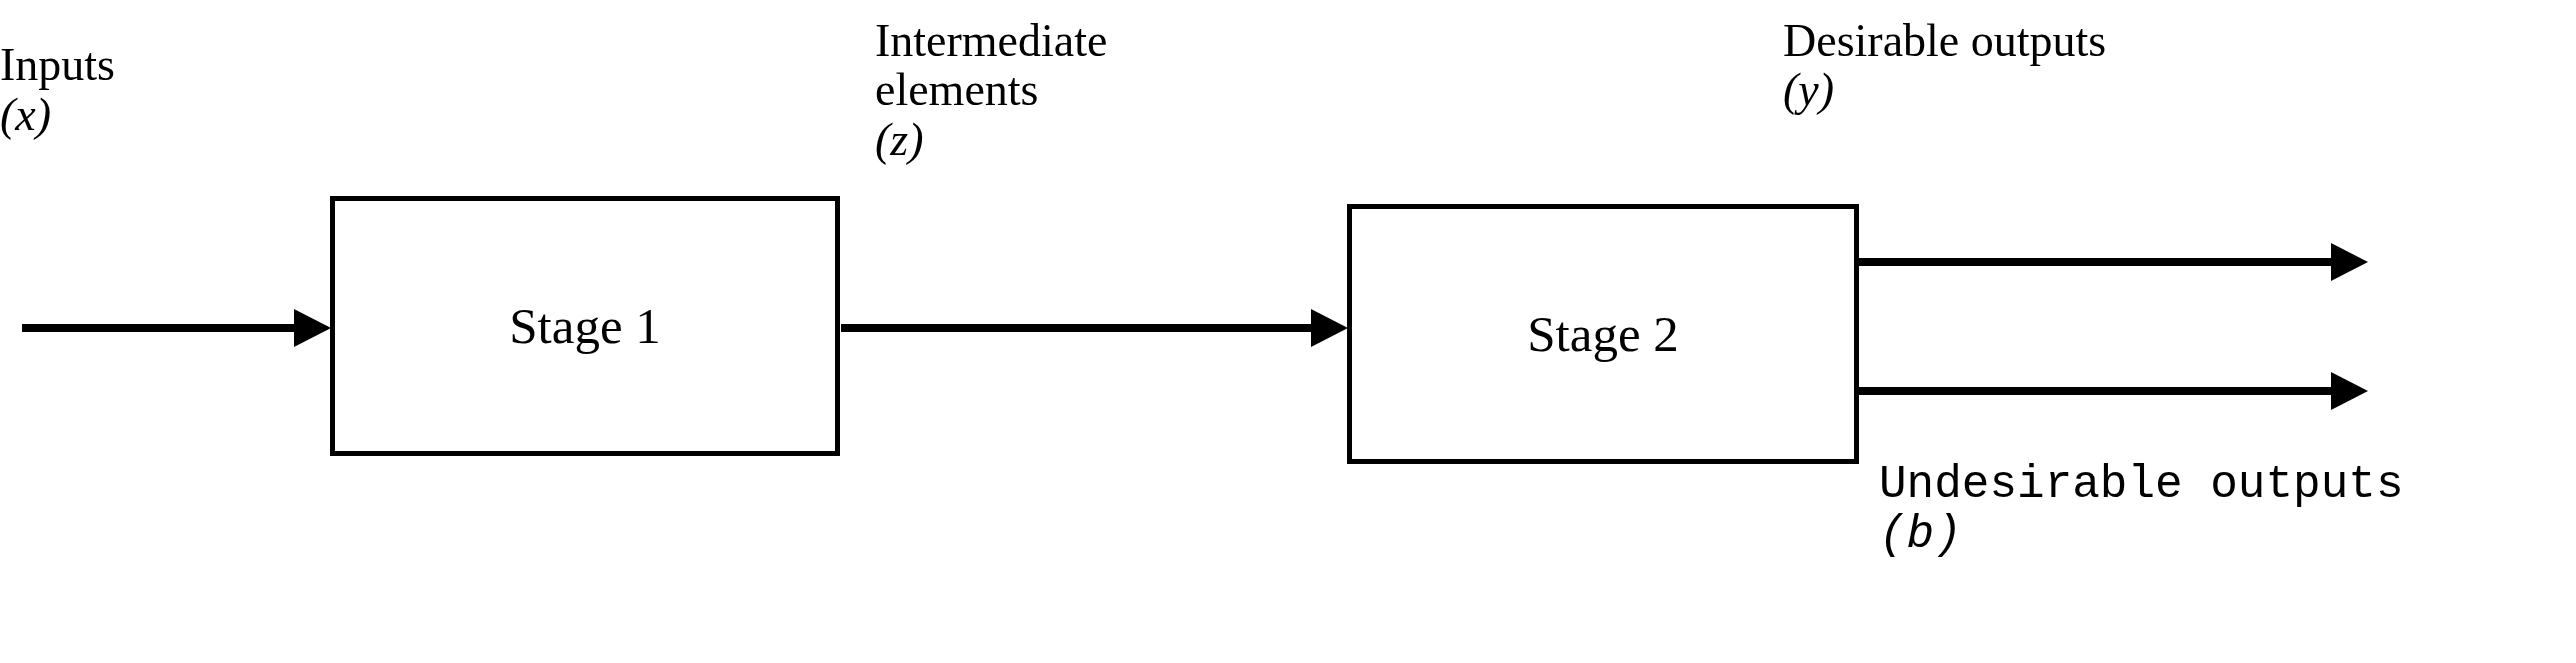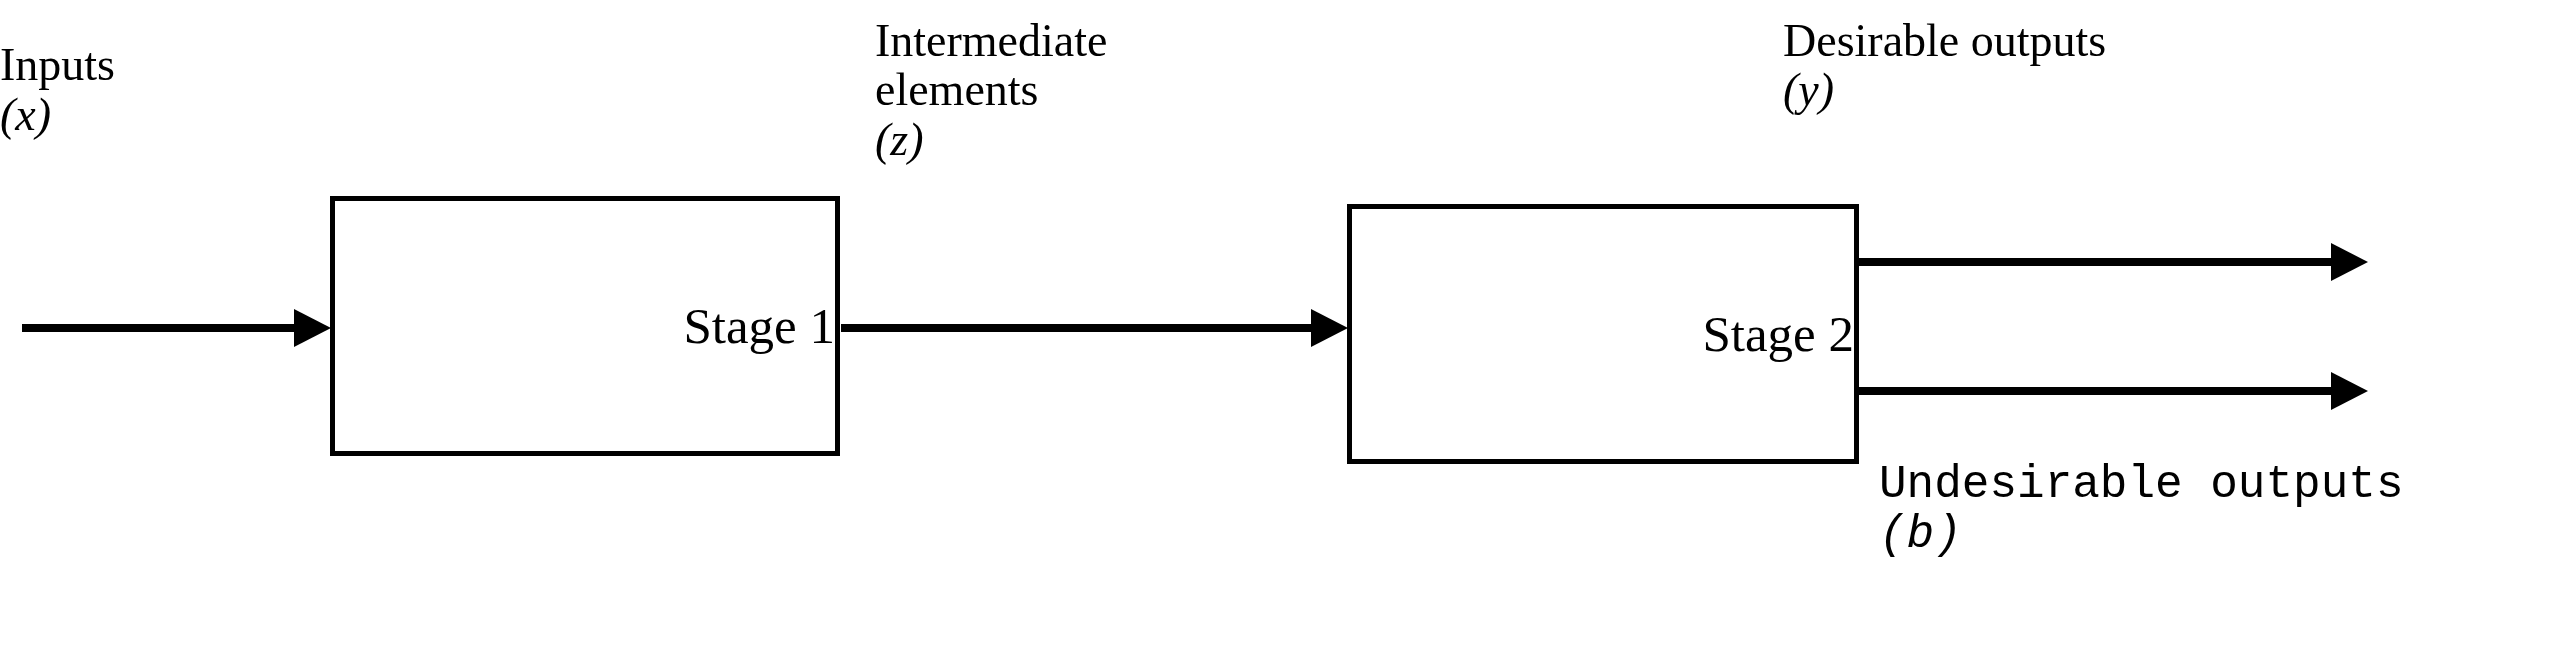--- a/index.html
+++ b/index.html
@@ -16,21 +16,21 @@
     overflow:hidden;
   }
   
   .stage-box{
     position:absolute;
     box-sizing:border-box;
     border:5.2px solid #000000;
     background:#ffffff;
     display:flex;
     align-items:center;
-    justify-content:flex-end;
+    justify-content:center;
   }
   .stage-label{
     font-size:51px;
     line-height:1;
     white-space:nowrap;
   }
   #stage1-box{ left:330px; top:196px; width:510px; height:260px; }
   #stage2-box{ left:1347px; top:204px; width:512px; height:260px; }
 
   

